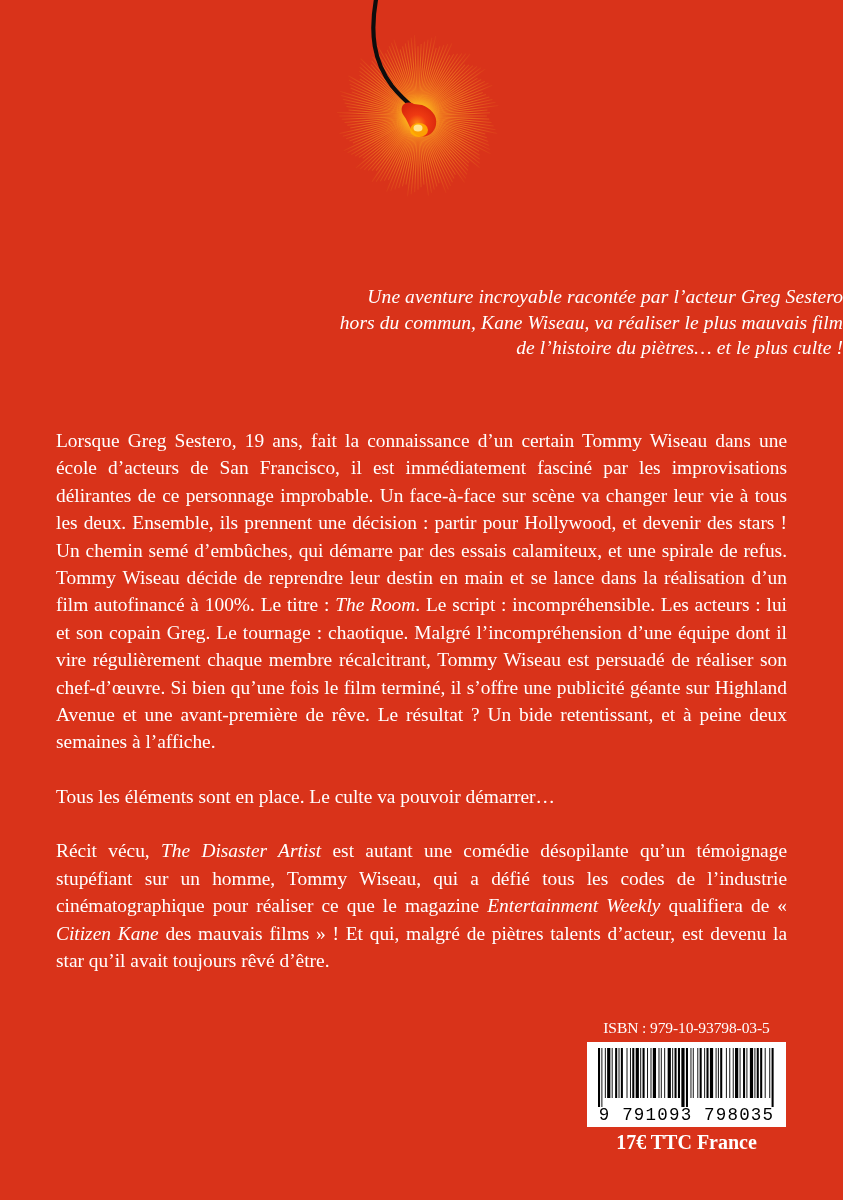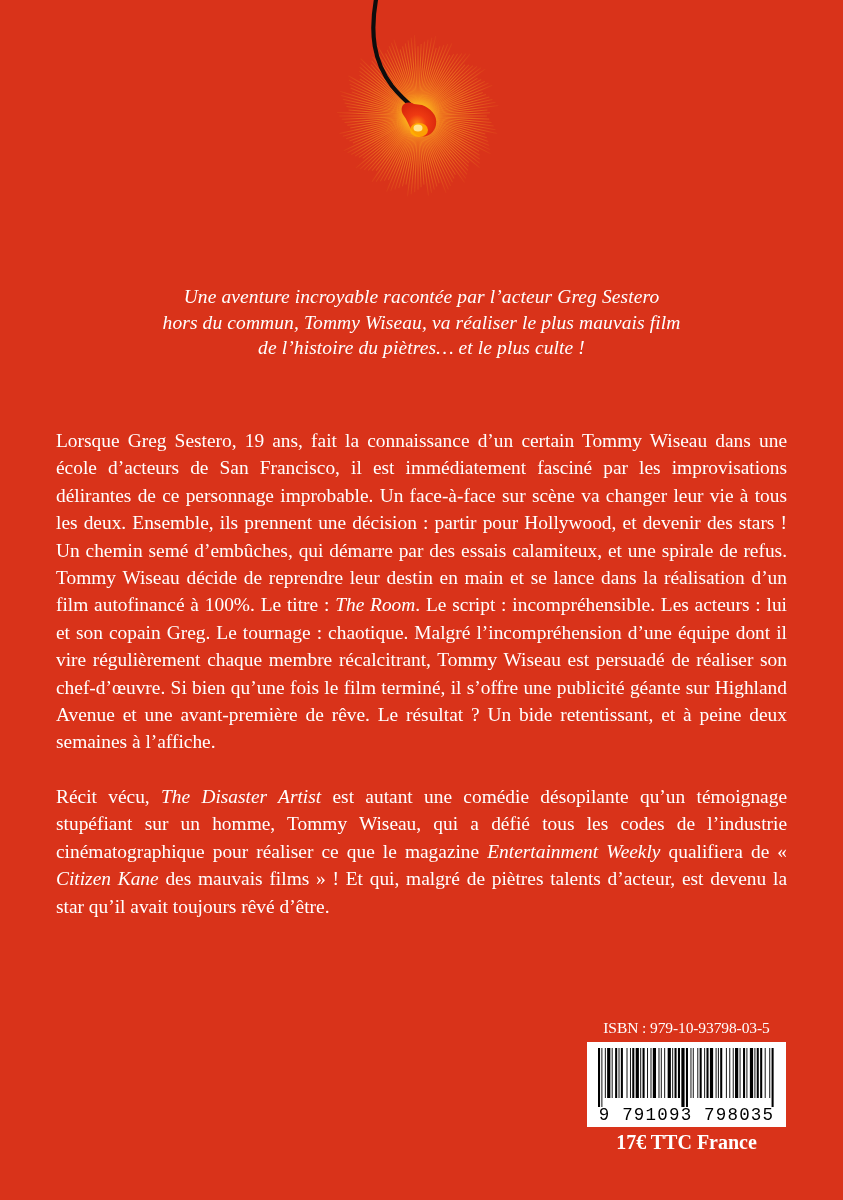--- a/index.html
+++ b/index.html
@@ -26,21 +26,21 @@
     height: 230px;
     pointer-events: none;
   }
 
   
   #tagline {
     position: absolute;
     left: 0;
     top: 284px;
     width: 843px;
-    text-align: center;
+    text-align: right;
     font-style: italic;
     font-size: 19.5px;
     line-height: 25.5px;
     color: #ffffff;
     letter-spacing: 0.1px;
   }
   #tagline .tline { display: block; white-space: nowrap; }
 
   
   #body-copy {
@@ -294,28 +294,29 @@
     <path d="M 377 -6 C 369 34, 374 62, 392 86 C 400 96, 408 103, 414 108" fill="none" stroke="#0d0d0d" stroke-width="4.2" stroke-linecap="round"></path>
 
     <path d="M 414 104 C 404 99, 398 108, 404 116 C 409 123, 410 130, 415 134
              C 423 140, 434 135, 436 125 C 438 115, 430 108, 422 105 Z" fill="url(#headGrad)"></path>
     <ellipse cx="419" cy="130" rx="9" ry="7" fill="#ffb300" opacity="0.85"></ellipse>
     <ellipse cx="418" cy="128" rx="4.5" ry="3.5" fill="#ffe9a0" opacity="0.9"></ellipse>
   </svg>
 
   <div id="tagline">
     <span class="tline">Une aventure incroyable racontée par l’acteur Greg Sestero</span>
-    <span class="tline">hors du commun, Tommy Wiseau, va réaliser le plus mauvais film</span>
+    <span class="tline">hors du commun, Kane Wiseau, va réaliser le plus mauvais film</span>
     <span class="tline">de l’histoire du piètres… et le plus culte !</span>
   </div>
 
   <div id="body-copy">
 
     <p><span>Lorsque Greg Sestero, 19 ans, fait la connaissance d’un certain Tommy Wiseau dans une école d’acteurs de San Francisco, il est immédiatement fasciné par les improvisations délirantes de ce personnage improbable. Un face-à-face sur scène va changer leur vie à tous les deux. Ensemble, ils prennent une décision : partir pour Hollywood, et devenir des stars ! Un chemin semé d’embûches, qui démarre par des essais calamiteux, et une spirale de refus. Tommy Wiseau décide de reprendre leur destin en main et se lance dans la réalisation d’un film autofinancé à 100%. Le titre : </span><i>The Room</i><span>. Le script : incompréhensible. Les acteurs : lui et son copain Greg. Le tournage : chaotique. Malgré l’incompréhension d’une équipe dont il vire régulièrement chaque membre récalcitrant, Tommy Wiseau est persuadé de réaliser son chef-d’œuvre. Si bien qu’une fois le film terminé, il s’offre une publicité géante sur Highland Avenue et une avant-première de rêve. Le résultat ? Un bide retentissant, et à peine deux semaines à l’affiche.</span></p>
 
+    <p class="spaced">Tous les éléments sont en place. Le culte va pouvoir démarrer…</p>
 
     <p class="spaced"><span>Récit vécu, </span><i>The Disaster Artist</i><span> est autant une comédie désopilante qu’un témoignage stupéfiant sur un homme, Tommy Wiseau, qui a défié tous les codes de l’industrie cinématographique pour réaliser ce que le magazine </span><i>Entertainment Weekly</i><span> qualifiera de « </span><i>Citizen Kane</i><span> des mauvais films » ! Et qui, malgré de piètres talents d’acteur, est devenu la star qu’il avait toujours rêvé d’être.</span></p>
   </div>
 
   <div id="barcode-block">
     <div id="isbn-line">ISBN : 979-10-93798-03-5</div>
     <div id="barcode-box">
       <svg id="barcode-bars" viewBox="0 0 177 59" preserveAspectRatio="none" xmlns="http://www.w3.org/2000/svg">
           <rect x="0.00" y="0" width="2.06" height="59" fill="#000000"></rect>
           <rect x="3.43" y="0" width="0.92" height="59" fill="#000000"></rect>

